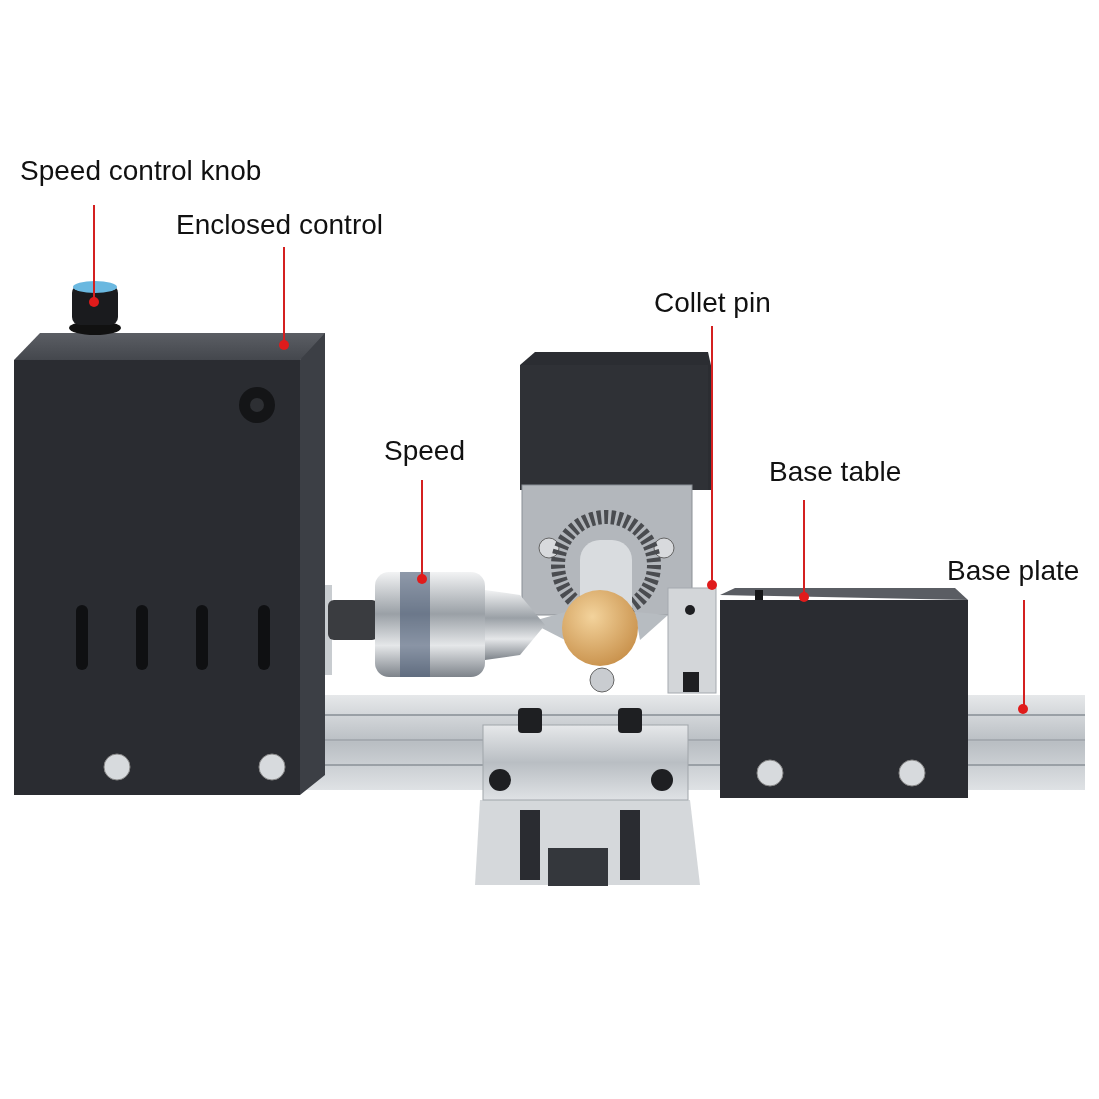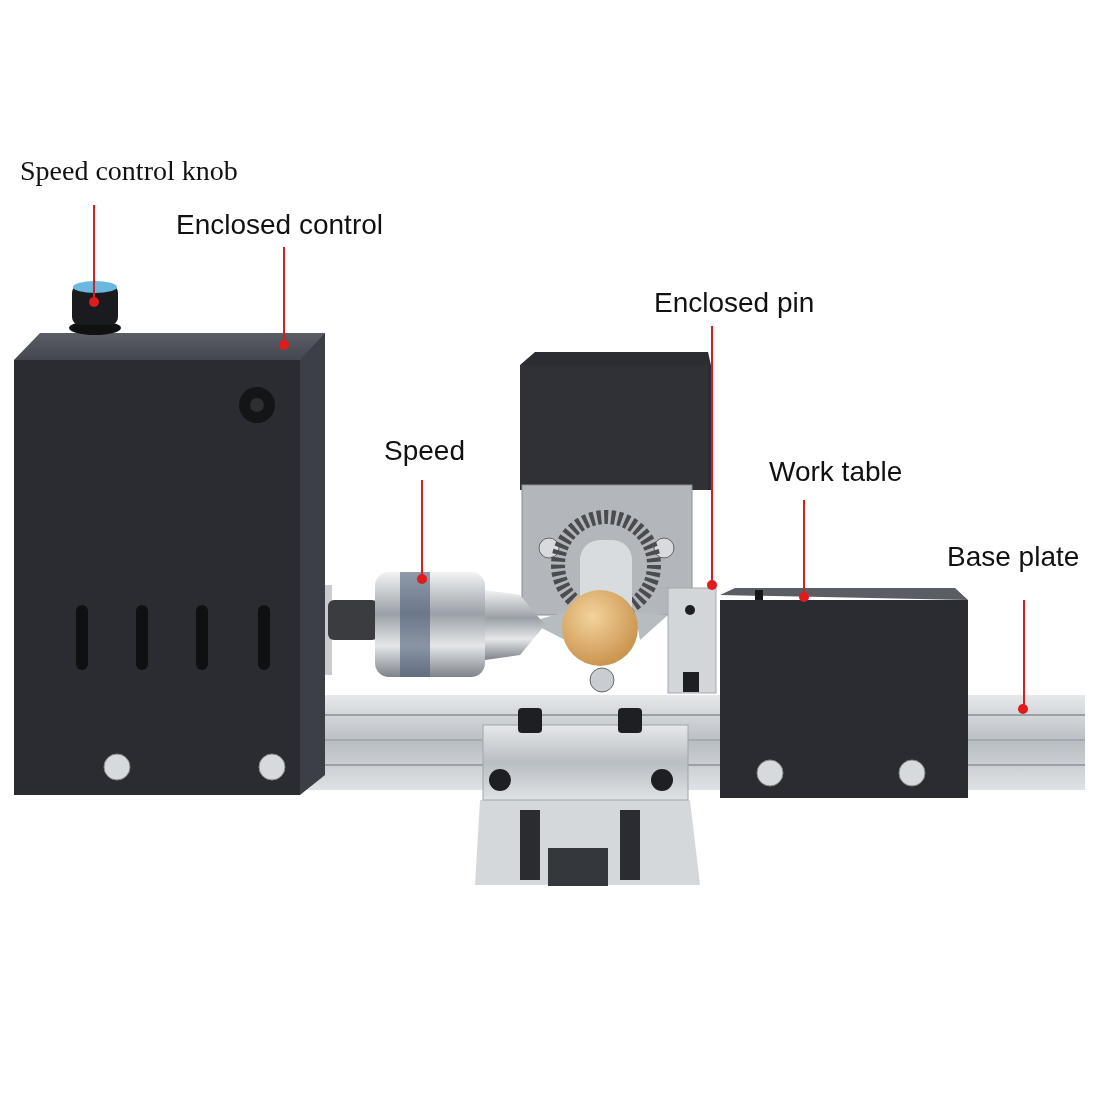--- a/index.html
+++ b/index.html
@@ -109,35 +109,35 @@
 
   <g>
     <polygon points="720,595 735,588 955,588 968,600" fill="#5a5d63"></polygon>
     <rect x="755" y="590" width="8" height="22" fill="#141517"></rect>
     <rect x="720" y="600" width="248" height="198" fill="#2a2c31"></rect>
     <circle cx="770" cy="773" r="13" fill="#d7dadd" stroke="#888"></circle>
     <circle cx="912" cy="773" r="13" fill="#d7dadd" stroke="#888"></circle>
   </g>
 </svg>
 
-<div class="label" style="left:20px; top:157px;font-family:Liberation Serif, serif;">Speed control knob</div>
+<div class="label" style="left:20px; top:157px;">Speed control knob</div>
 <div class="leader" style="left:93px; top:205px; height:93px;"></div>
 <div class="dot" style="left:89px; top:297px;"></div>
 
 <div class="label" style="left:176px; top:211px;">Enclosed control</div>
 <div class="leader" style="left:283px; top:247px; height:95px;"></div>
 <div class="dot" style="left:279px; top:340px;"></div>
 
 <div class="label" style="left:384px; top:437px;">Speed</div>
 <div class="leader" style="left:421px; top:480px; height:98px;"></div>
 <div class="dot" style="left:417px; top:574px;"></div>
 
-<div class="label" style="left:654px; top:289px;">Enclosed pin</div>
+<div class="label" style="left:654px; top:289px;">Collet pin</div>
 <div class="leader" style="left:711px; top:326px; height:254px;"></div>
 <div class="dot" style="left:707px; top:580px;"></div>
 
-<div class="label" style="left:769px; top:458px;">Work table</div>
+<div class="label" style="left:769px; top:458px;">Base table</div>
 <div class="leader" style="left:803px; top:500px; height:96px;"></div>
 <div class="dot" style="left:799px; top:592px;"></div>
 
-<div class="label" style="left:947px; top:543px;">Base plate</div>
+<div class="label" style="left:947px; top:557px;">Base plate</div>
 <div class="leader" style="left:1023px; top:600px; height:108px;"></div>
 <div class="dot" style="left:1018px; top:704px;"></div>
 
 </body></html>

